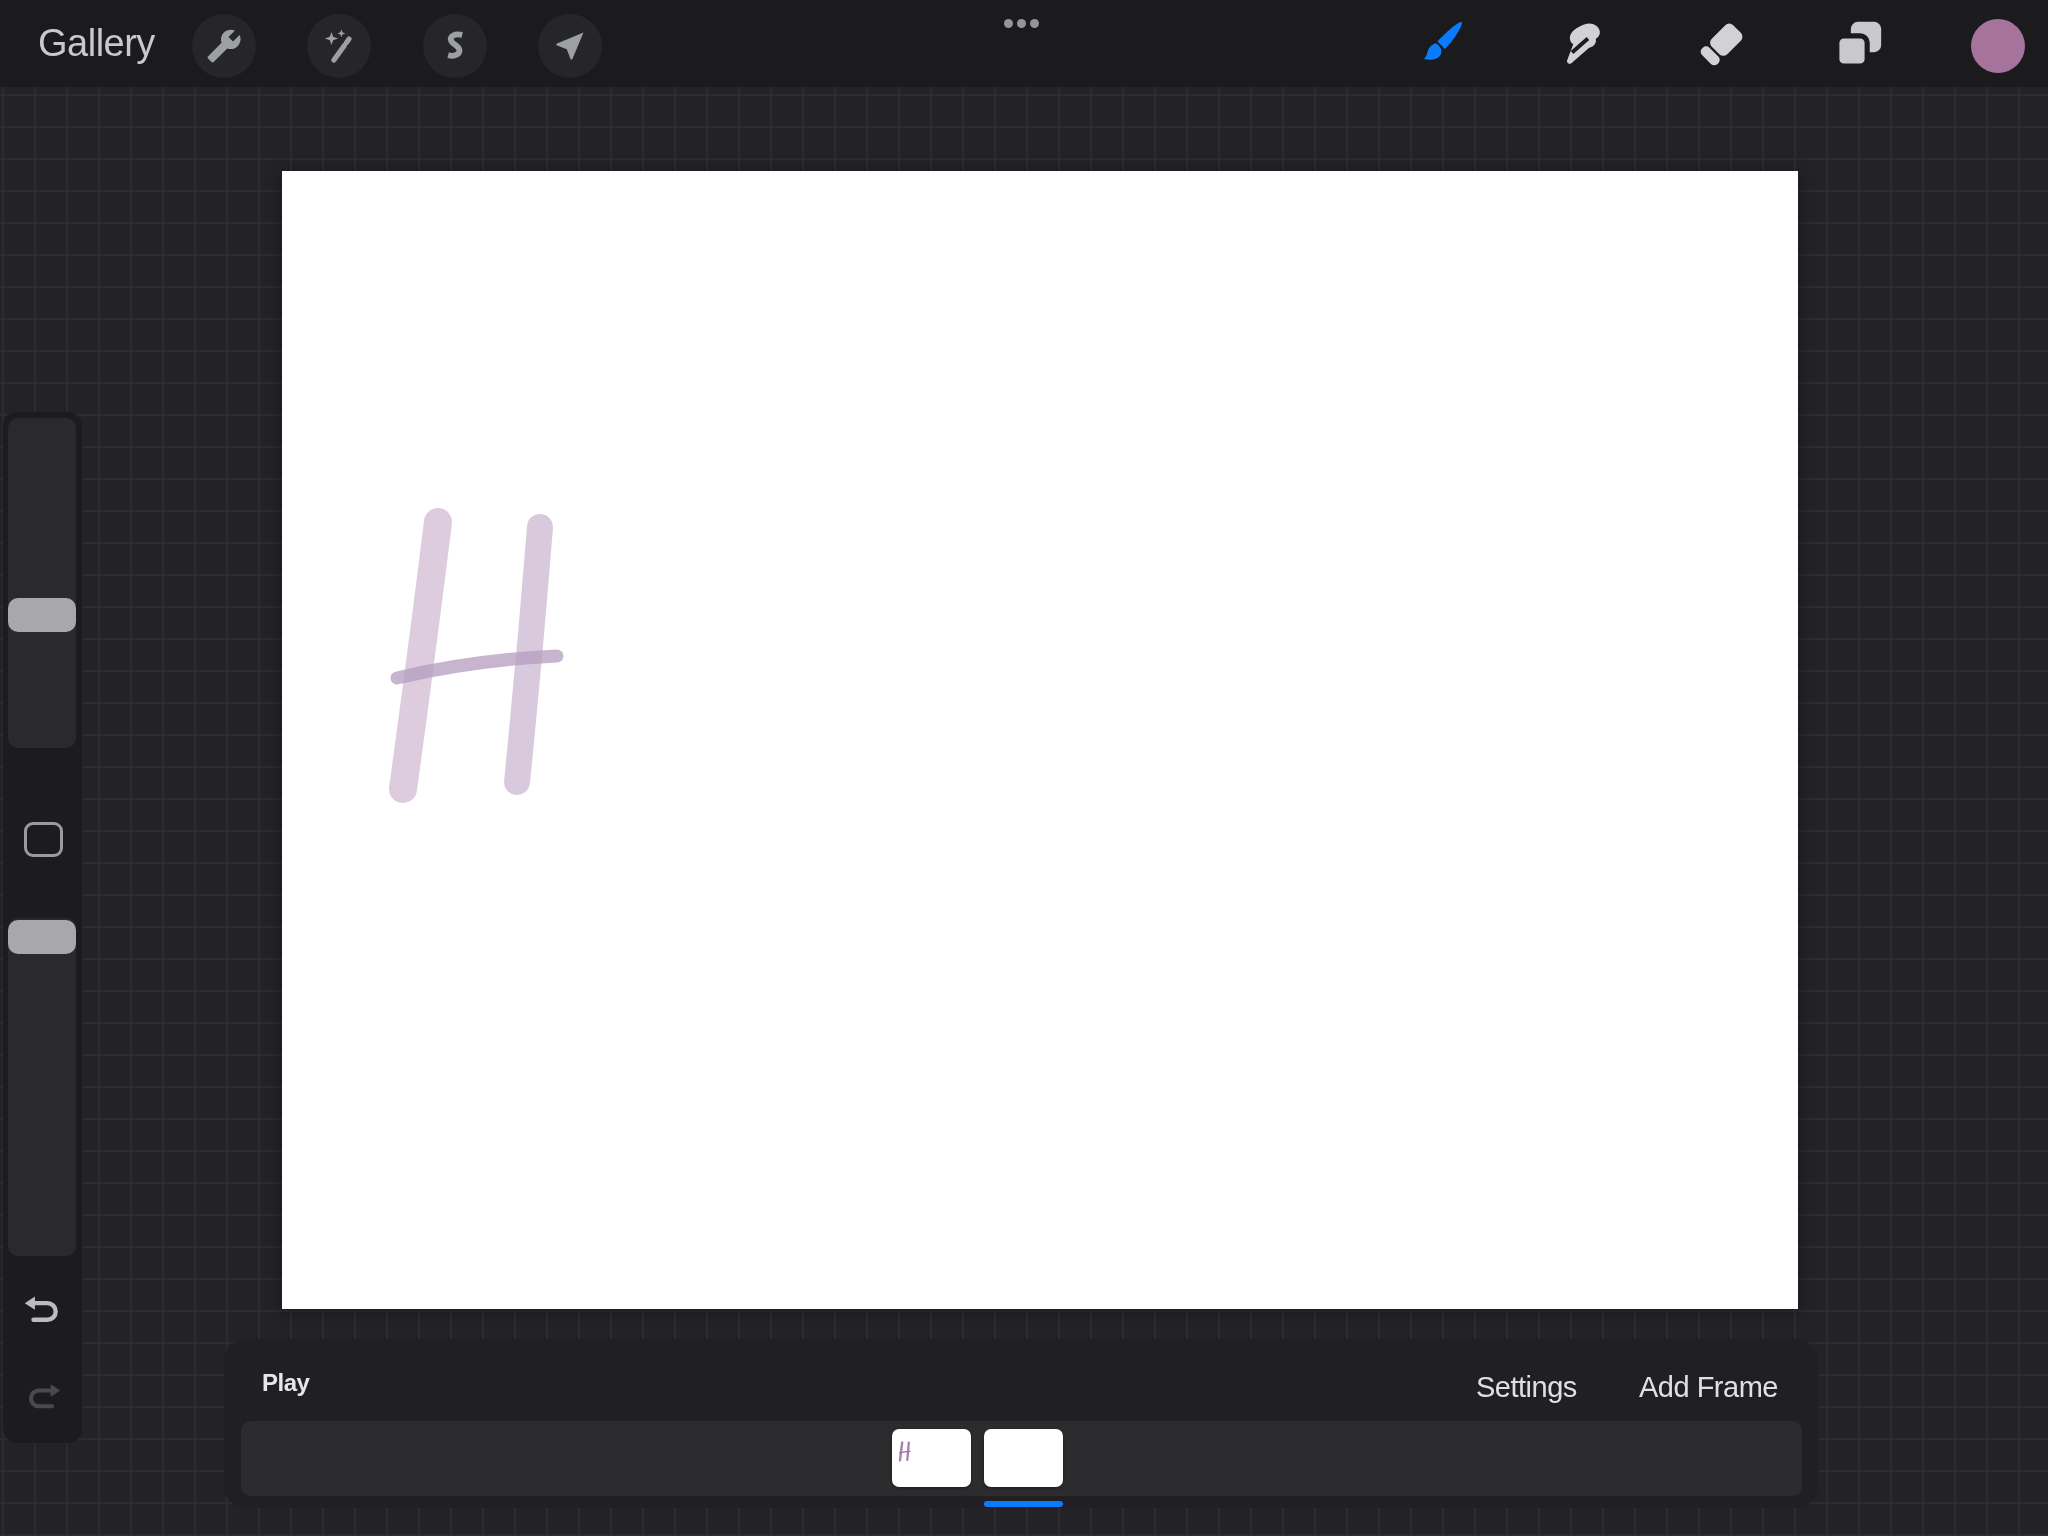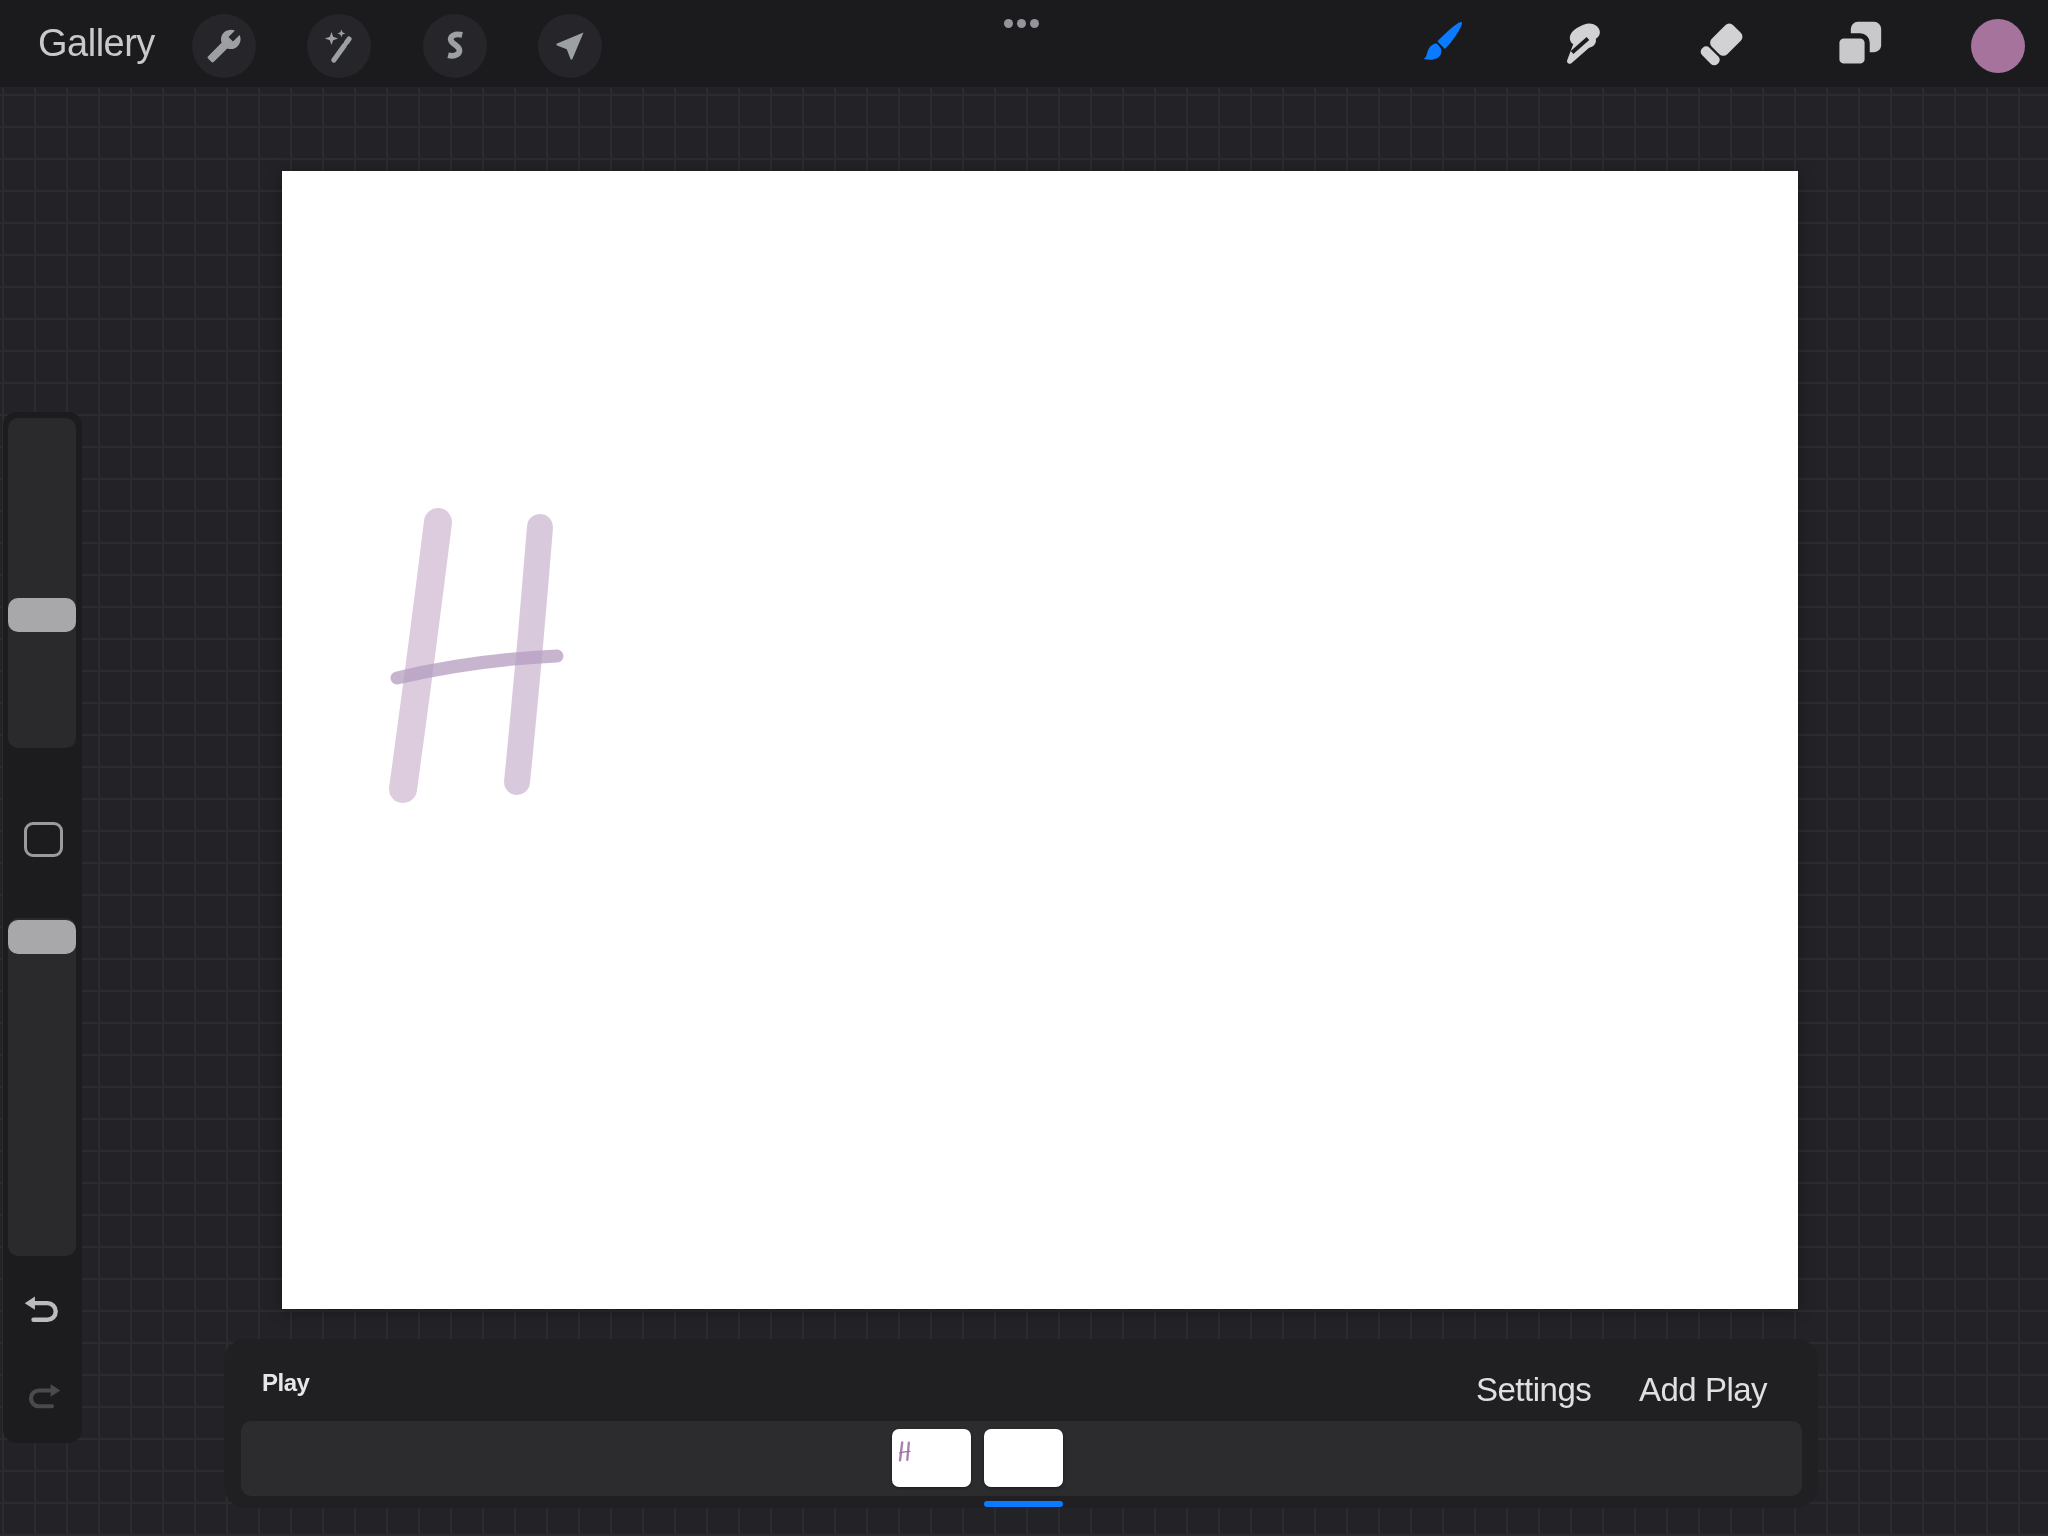--- a/index.html
+++ b/index.html
@@ -34,21 +34,21 @@
   .track{position:absolute;left:5px;width:68px;border-radius:10px;background:#2a2a2d;}
   .handle{position:absolute;left:0;width:68px;height:34px;border-radius:10px;background:#a8a8ab;}
   .modify{position:absolute;left:21px;top:410px;width:39px;height:35px;border-radius:9px;
     border:3px solid #9b9b9f;background:none;box-sizing:border-box;padding:0;}
   .sideIcon{position:absolute;background:none;border:0;padding:0;display:flex;align-items:center;justify-content:center;}
   
   .animPanel{position:absolute;left:224px;top:1339px;width:1594px;height:169px;border-radius:22px;
     background:var(--panel,#202022);z-index:15;}
   .playLbl{position:absolute;left:38px;top:30px;font-size:24px;font-weight:bold;
     letter-spacing:-.5px;color:var(--textBright,#e7e7e9);cursor:default;}
-  .linkLbl{position:absolute;top:32px;font-size:33px;letter-spacing:-.5px;color:#e0e0e2;cursor:default;}
+  .linkLbl{position:absolute;top:32px;font-size:29px;letter-spacing:-.5px;color:#e0e0e2;cursor:default;}
   .strip{position:absolute;left:17px;top:82px;width:1561px;height:75px;border-radius:10px;background:#2c2c2f;}
   .frame{position:absolute;top:8px;width:79px;height:58px;border-radius:7px;background:#ffffff;
     box-shadow:0 1px 3px rgba(0,0,0,.4);}
   .underline{position:absolute;left:760px;top:162px;width:79px;height:6px;border-radius:3px;
     background:var(--accent,#0a7aff);}
   svg{display:block;}
 </style>
 </head>
 <body>
 
@@ -153,21 +153,21 @@
           <polygon points="7.5,0.5 7.5,9.5 0.5,5" fill="#4a4a4e"></polygon>
           <path d="M6.5 5 H16 a5.7 5.7 0 0 1 0 11.4 H6.5" fill="none" stroke="#4a4a4e" stroke-width="3" stroke-linecap="round"></path>
         </g>
       </svg>
     </button>
   </aside>
 
   <section class="animPanel">
     <div class="playLbl">Play</div>
     <div class="linkLbl" style="left:1252px">Settings</div>
-    <div class="linkLbl" style="left:1415px">Add Play</div>
+    <div class="linkLbl" style="left:1415px">Add Frame</div>
 
     <div class="strip">
       <div class="frame" style="left:651px">
         <svg class="abs" style="left:6px;top:12px" width="14" height="21" viewBox="0 0 14 21">
           <path d="M4.2 1.4 Q3.2 9.5 2 19.3" fill="none" stroke="#a87fae" stroke-width="2.4" stroke-linecap="round"></path>
           <path d="M10.8 1.7 Q10.2 9.7 9.3 18.9" fill="none" stroke="#a87fae" stroke-width="2.3" stroke-linecap="round"></path>
           <path d="M1.6 11.9 Q6.4 10.7 12 10.4" fill="none" stroke="#9a6ea2" stroke-width="1.2" stroke-linecap="round"></path>
         </svg>
       </div>
       <div class="frame" style="left:743px"></div>

